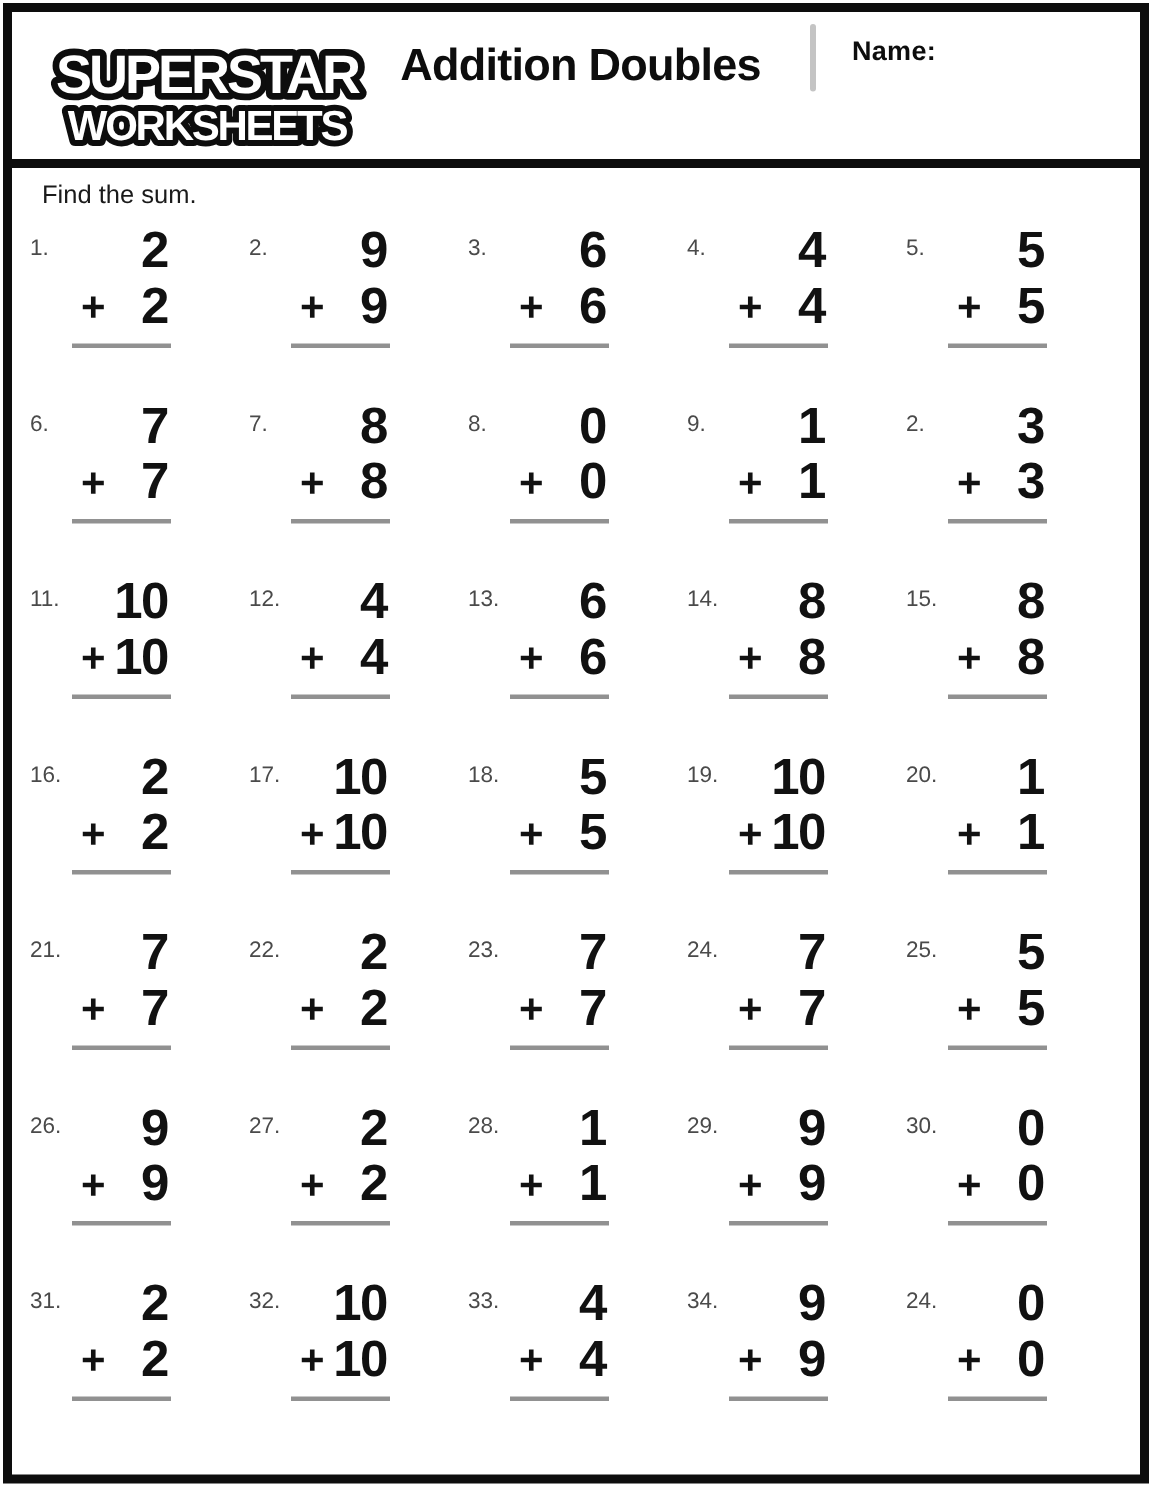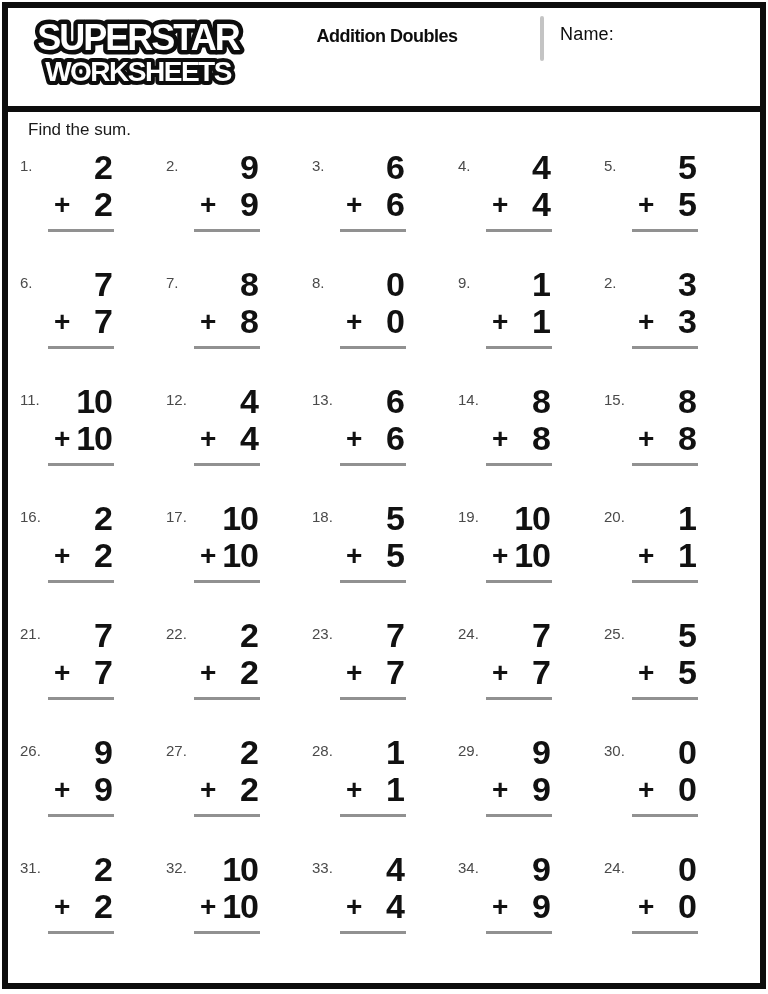--- a/index.html
+++ b/index.html
@@ -19,47 +19,47 @@
   
   .header {
     display: flex;
     align-items: flex-start;
     height: 104px;
     border-bottom: 6px solid #0d0d0d;
     background: #ffffff;
   }
   .logo {
     width: 248px;
-    padding: 10px 0 0 12px;
+    padding: 22px 0 0 12px;
     flex: 0 0 auto;
     text-decoration: underline;
   }
   .title {
     flex: 0 0 auto;
     width: 262px;
     margin-top: 18px;
     text-align: center;
     font-weight: 700;
-    font-size: 18px;
+    font-size: 30px;
     line-height: 1.18;
     letter-spacing: -0.5px;
     color: #0d0d0d;
   }
   .header-divider {
     flex: 0 0 auto;
     width: 4px; height: 45px;
     margin: 8px 0 0 22px;
     background: #c4c4c4;
     border-radius: 2px;
   }
   .name-label {
     flex: 0 0 auto;
-    margin: 16px 0 0 16px;
+    margin: 16px 0 0 24px;
     font-size: 18px;
-    font-weight: 400;
+    font-weight: 700;
     letter-spacing: 0.2px;
     color: #0d0d0d;
   }
   
   .content { padding: 8px 0 0 12px; }
   .instruction {
     margin-left: 8px;
     font-size: 17px;
     color: #1a1a1a;
   }

